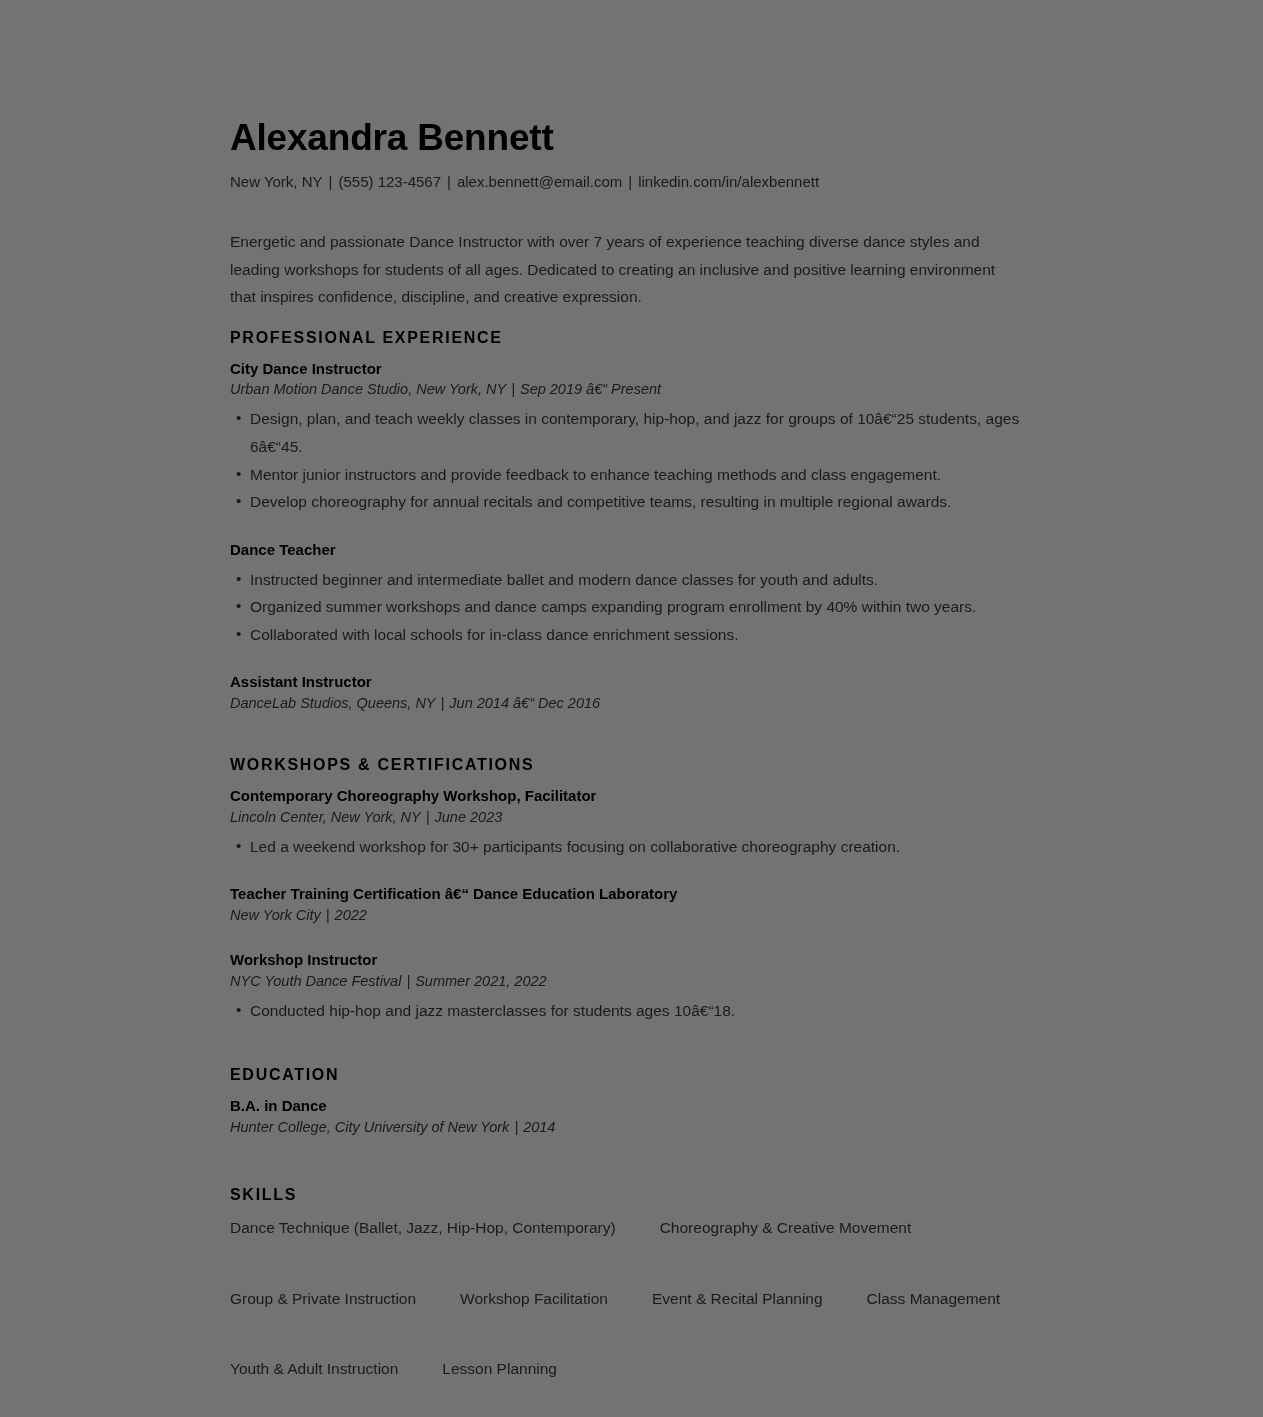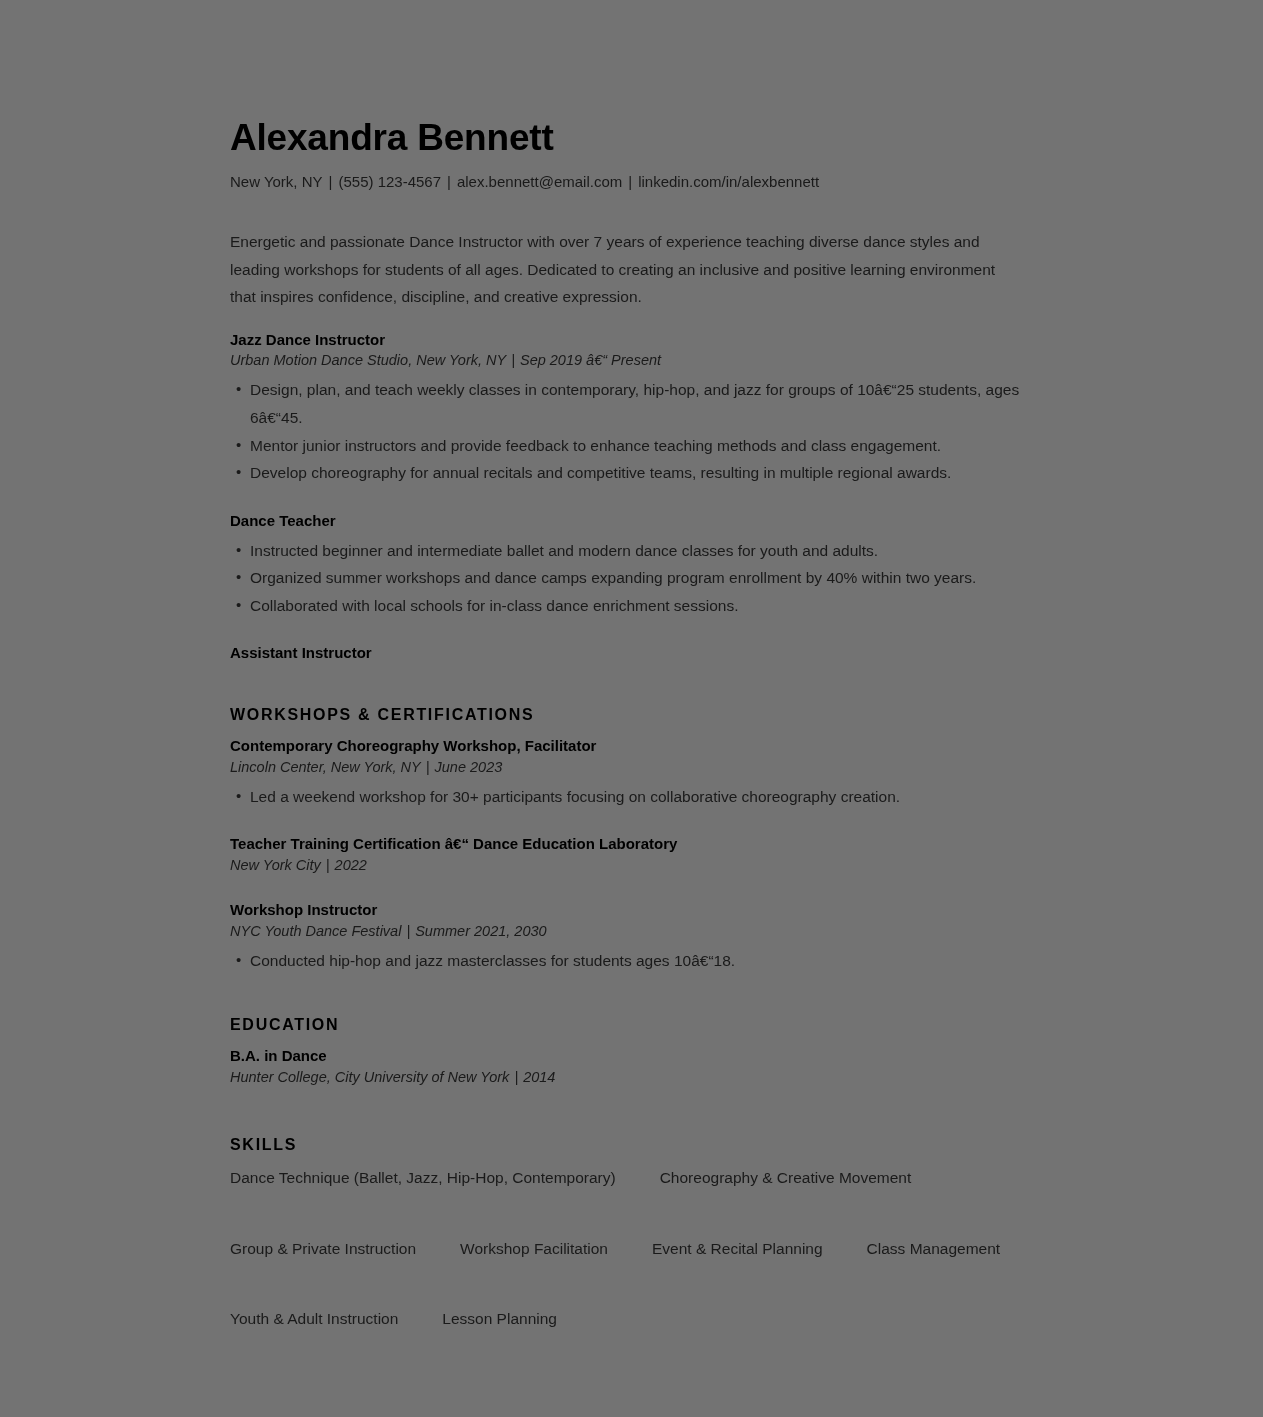--- a/index.html
+++ b/index.html
@@ -144,23 +144,24 @@
     <header>
       <h1 class="name">Alexandra Bennett</h1>
       <p class="contact-line">
         <span>New York, NY</span><span class="contact-sep">|</span><span>(555) 123-4567</span><span class="contact-sep">|</span><span>alex.bennett@email.com</span><span class="contact-sep">|</span><span>linkedin.com/in/alexbennett</span>
       </p>
     </header>
 
     <p class="summary">Energetic and passionate Dance Instructor with over 7 years of experience teaching diverse dance styles and leading workshops for students of all ages. Dedicated to creating an inclusive and positive learning environment that inspires confidence, discipline, and creative expression.</p>
 
     <section class="section">
-
-      <div class="entry">
-        <p class="entry-title">Jazz Dance Instructor</p>
+      <h2 class="section-title">PROFESSIONAL EXPERIENCE</h2>
+
+      <div class="entry">
+        <p class="entry-title">City Dance Instructor</p>
         <p class="entry-sub">
           <span>Urban Motion Dance Studio, New York, NY</span><span class="contact-sep">|</span><span>Sep 2019 â€“ Present</span>
         </p>
         <ul class="bullets">
           <li>Design, plan, and teach weekly classes in contemporary, hip-hop, and jazz for groups of 10â€“25 students, ages 6â€“45.</li>
           <li>Mentor junior instructors and provide feedback to enhance teaching methods and class engagement.</li>
           <li>Develop choreography for annual recitals and competitive teams, resulting in multiple regional awards.</li>
         </ul>
       </div>
 
@@ -168,20 +169,23 @@
         <p class="entry-title">Dance Teacher</p>
         <ul class="bullets">
           <li>Instructed beginner and intermediate ballet and modern dance classes for youth and adults.</li>
           <li>Organized summer workshops and dance camps expanding program enrollment by 40% within two years.</li>
           <li>Collaborated with local schools for in-class dance enrichment sessions.</li>
         </ul>
       </div>
 
       <div class="entry">
         <p class="entry-title">Assistant Instructor</p>
+        <p class="entry-sub">
+          <span>DanceLab Studios, Queens, NY</span><span class="contact-sep">|</span><span>Jun 2014 â€“ Dec 2016</span>
+        </p>
       </div>
     </section>
 
     <section class="section section-gap-lg">
       <h2 class="section-title">WORKSHOPS &amp; CERTIFICATIONS</h2>
 
       <div class="entry">
         <p class="entry-title">Contemporary Choreography Workshop, Facilitator</p>
         <p class="entry-sub">
           <span>Lincoln Center, New York, NY</span><span class="contact-sep">|</span><span>June 2023</span>
@@ -194,21 +198,21 @@
       <div class="entry">
         <p class="entry-title">Teacher Training Certification â€“ Dance Education Laboratory</p>
         <p class="entry-sub">
           <span>New York City</span><span class="contact-sep">|</span><span>2022</span>
         </p>
       </div>
 
       <div class="entry">
         <p class="entry-title">Workshop Instructor</p>
         <p class="entry-sub">
-          <span>NYC Youth Dance Festival</span><span class="contact-sep">|</span><span>Summer 2021, 2030</span>
+          <span>NYC Youth Dance Festival</span><span class="contact-sep">|</span><span>Summer 2021, 2022</span>
         </p>
         <ul class="bullets">
           <li>Conducted hip-hop and jazz masterclasses for students ages 10â€“18.</li>
         </ul>
       </div>
     </section>
 
     <section class="section section-gap-lg">
       <h2 class="section-title">EDUCATION</h2>
       <div class="entry">

